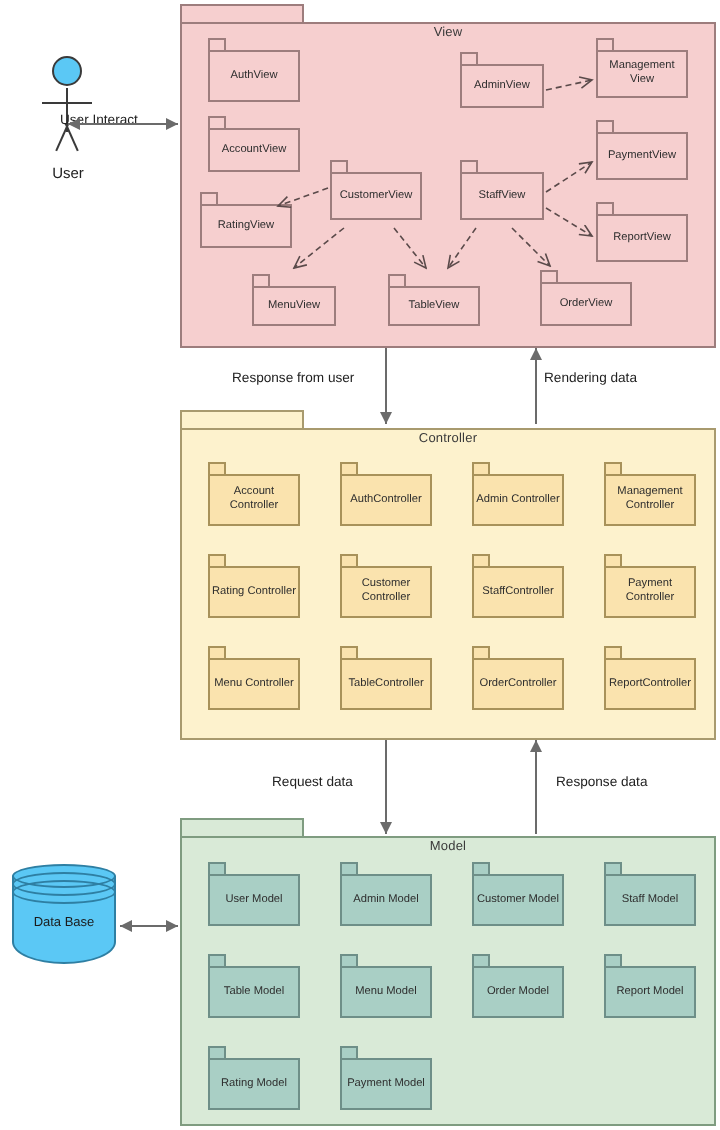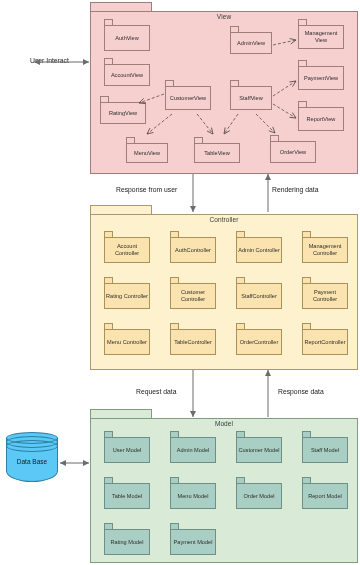--- a/index.html
+++ b/index.html
@@ -114,20 +114,28 @@
   }
 
   
   #wires { position: absolute; left: 0; top: 0; width: 360px; height: 565px; pointer-events: none; }
 </style>
 </head>
 <body>
 
 <div id="stage">
 
+  <div id="actor">
+    <div class="actor-head"></div>
+    <div class="actor-body"></div>
+    <div class="actor-arms"></div>
+    <div class="actor-leg-l"></div>
+    <div class="actor-leg-r"></div>
+    <div class="actor-label">User</div>
+  </div>
 
   <div id="db">
     <div class="db-body"></div>
     <div class="db-top"></div>
     <div class="db-ring1"></div>
     <div class="db-ring2"></div>
     <div class="db-label">Data Base</div>
   </div>
 
   <div class="pkg pkg-view" id="pkg-view" style="left:90px; top:2px; width:268px; height:172px;">

